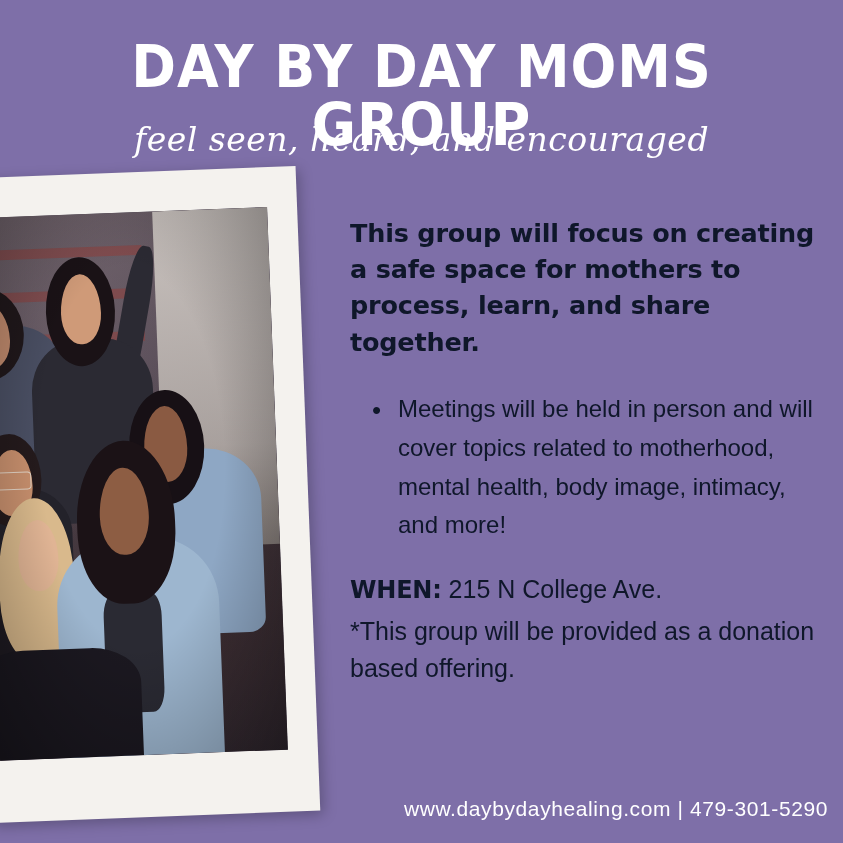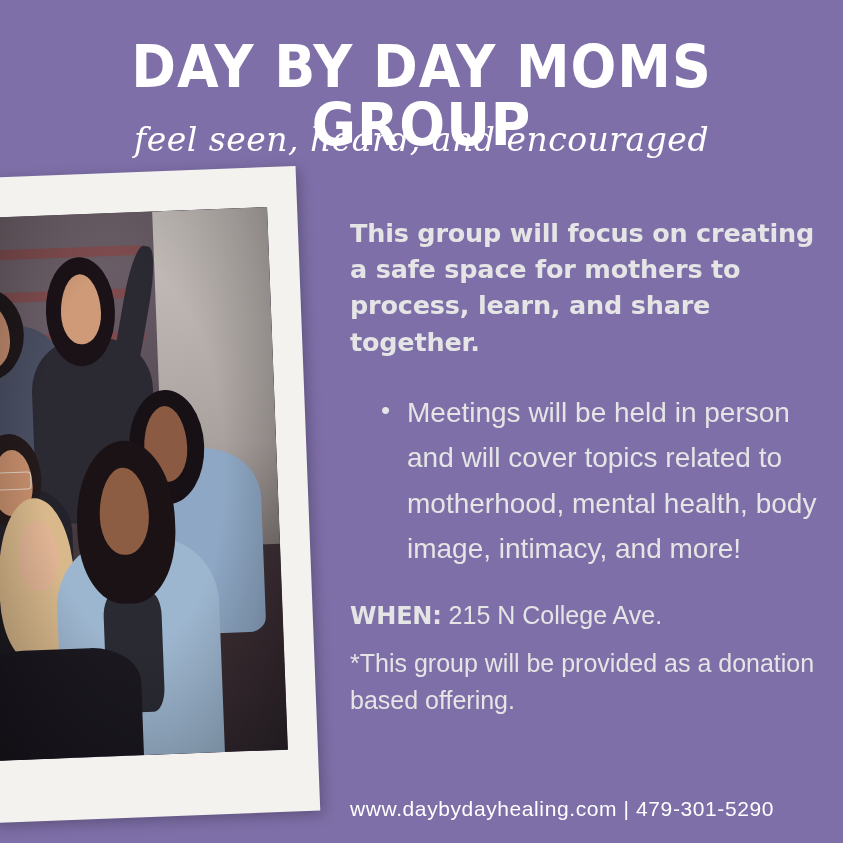--- a/index.html
+++ b/index.html
@@ -153,69 +153,68 @@
     position: absolute; inset: 0;
     background: radial-gradient(ellipse at 50% 45%, rgba(0,0,0,0) 45%, rgba(0,0,0,0.35) 100%);
   }
 
   
   .content {
     position: absolute;
     left: 350px;
     top: 215px;
     width: 478px;
-    color: #e5e5e5;
+    color: #0f172a;
   }
   .lede {
     font-family: "DejaVu Sans", sans-serif;
     font-weight: bold;
     font-size: 25.5px;
     line-height: 1.42;
     letter-spacing: -0.2px;
     margin: 0 0 30px 0;
   }
   .bullets {
     margin: 0 0 26px 0;
     padding-left: 48px;
     list-style: none;
   }
   .bullets li {
     position: relative;
-    font-size: 28px;
+    font-size: 24px;
     line-height: 1.62;
     font-family: "Liberation Sans", sans-serif;
-    margin-left: 9px;
   }
   .bullets li::before {
     content: "•";
     position: absolute;
     left: -26px;
     top: -1px;
     font-size: 26px;
   }
   .details {
     font-size: 25px;
     line-height: 1.5;
     font-family: "Liberation Sans", sans-serif;
   }
   .details .lbl {
     font-family: "DejaVu Sans", sans-serif;
     font-weight: bold;
     font-size: 24px;
     letter-spacing: -0.2px;
   }
   .details p { margin: 0; }
-  .details .note { margin-top: 10px; }
+  .details .note { margin-top: 4px; }
 
   .footer {
     position: absolute;
     left: 350px;
     bottom: 22px;
     width: 478px;
-    text-align: left;
+    text-align: right;
     color: #ffffff;
     font-size: 21px;
     letter-spacing: 0.6px;
     font-family: "Liberation Sans", sans-serif;
   }
 </style>
 </head>
 <body>
 
 <div class="poster">

